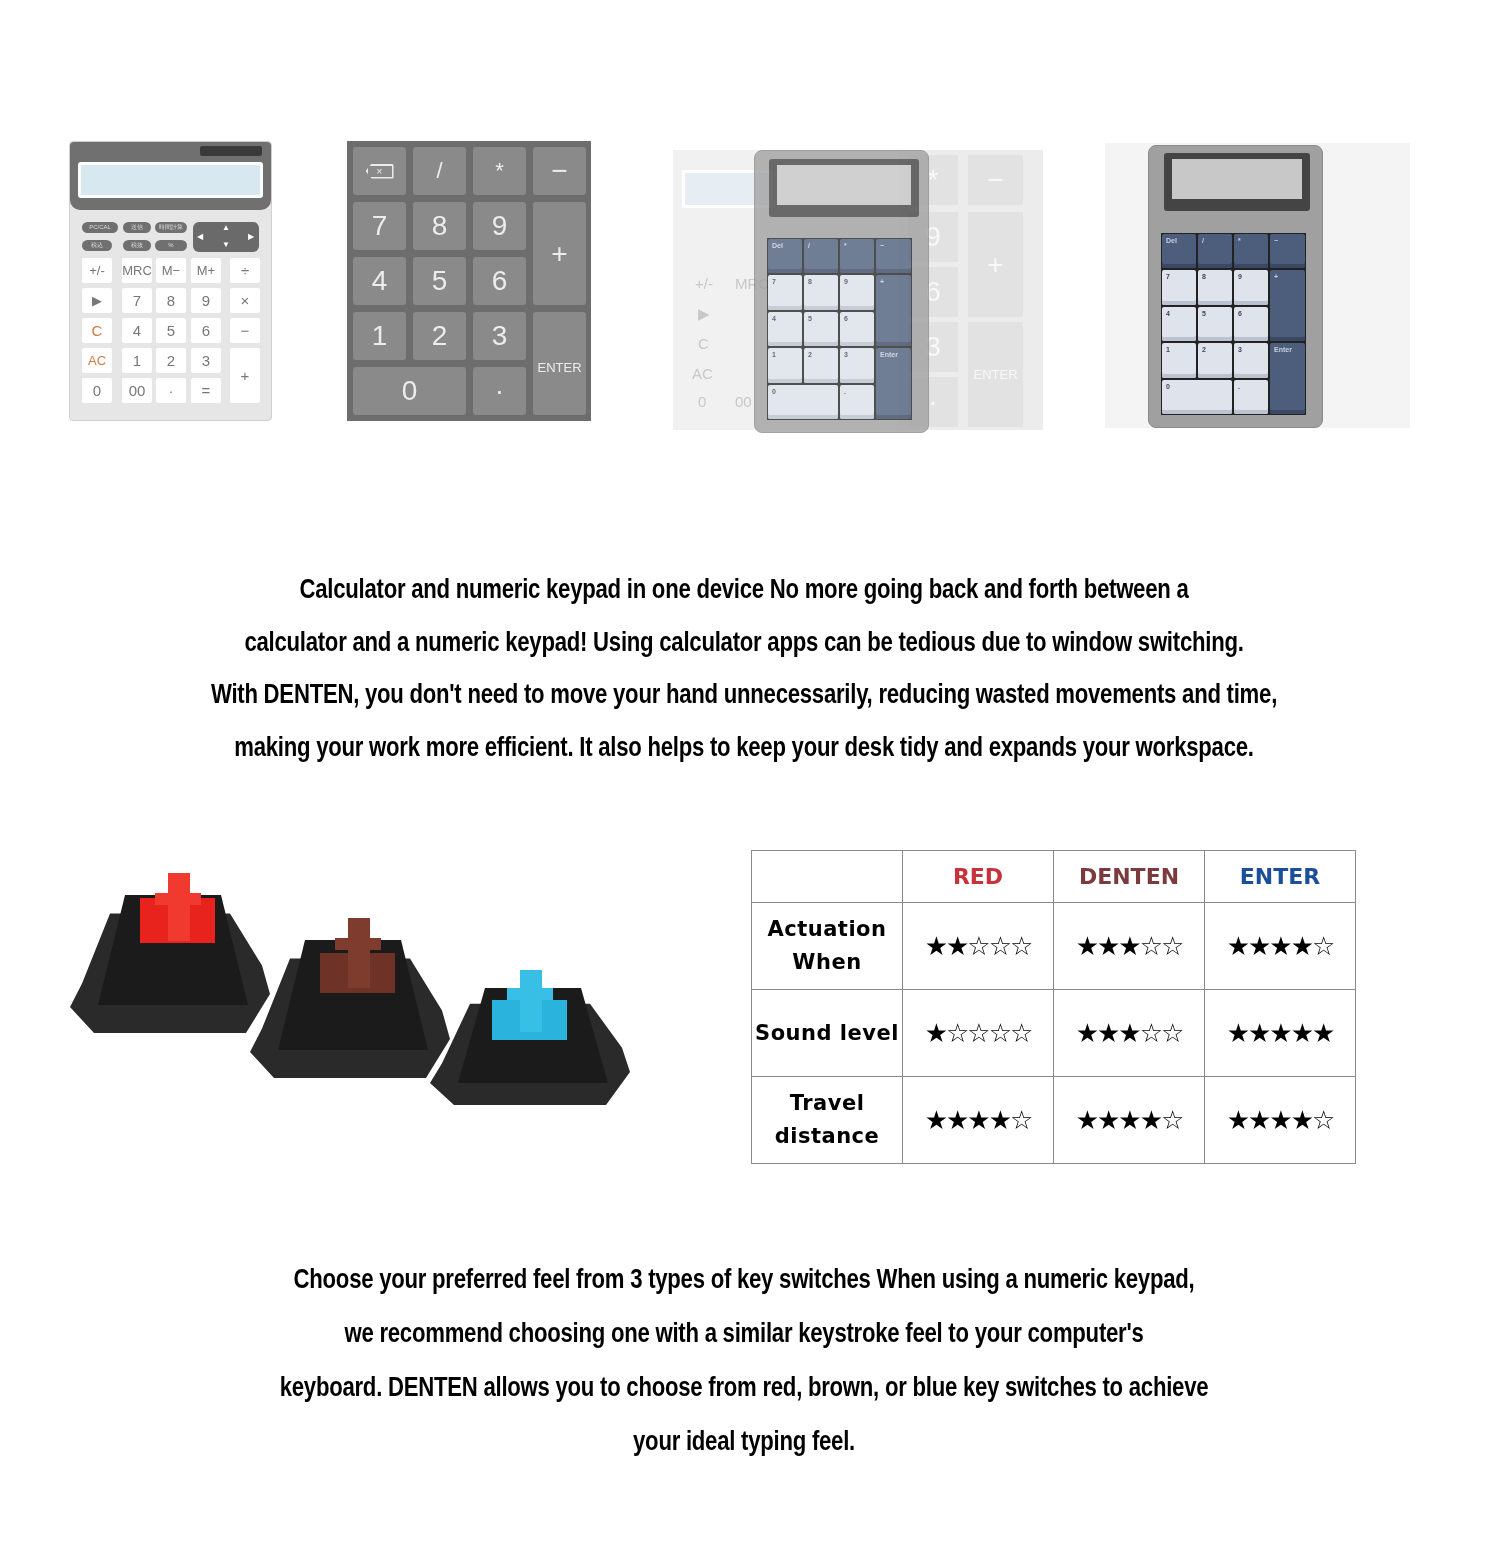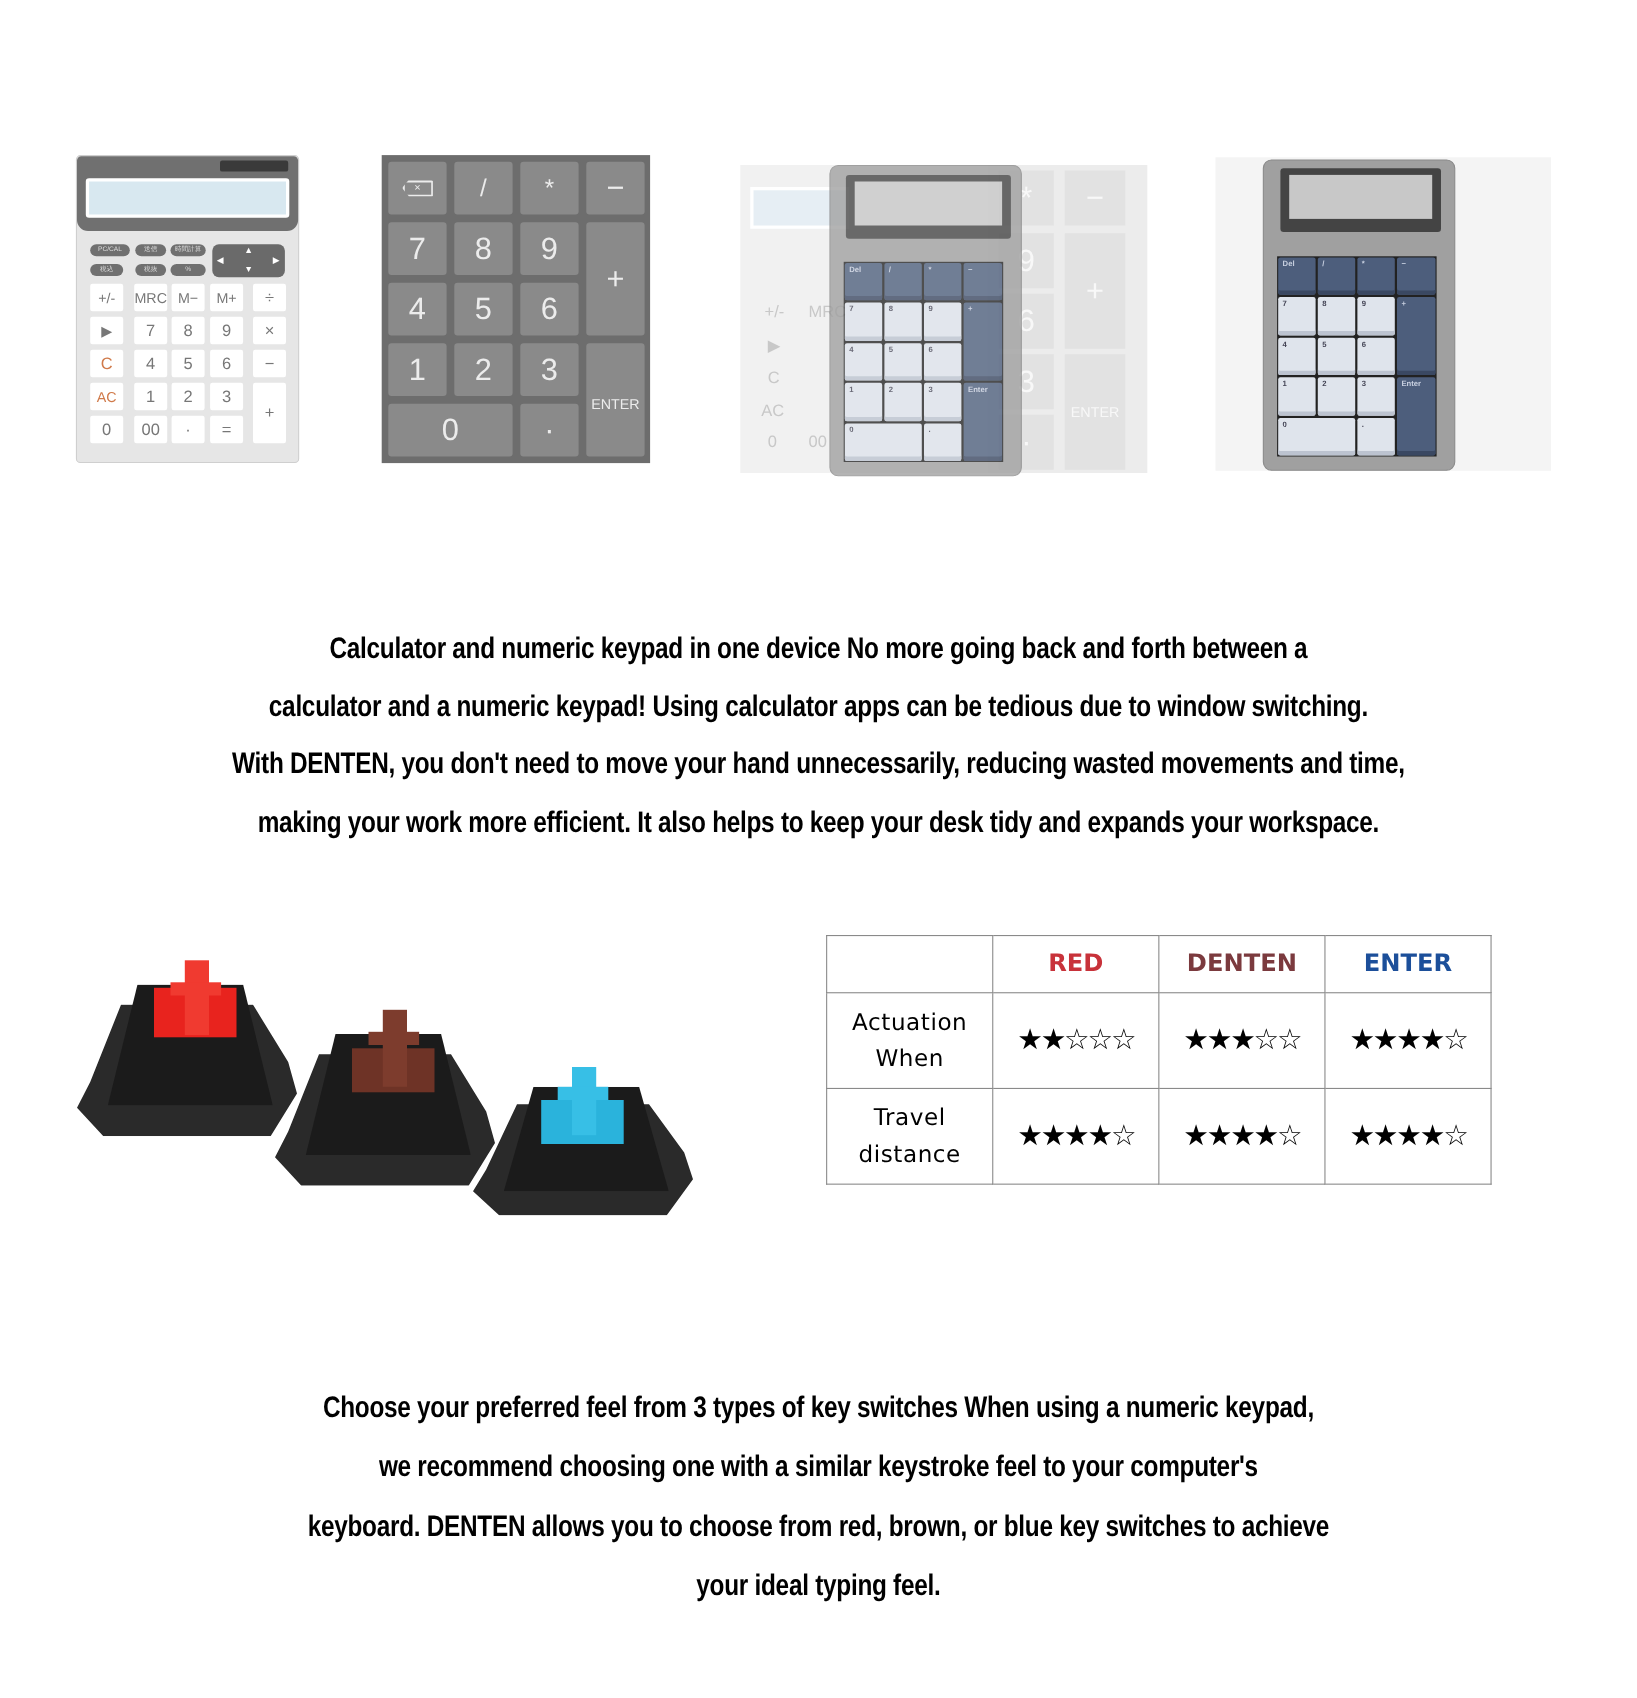--- a/index.html
+++ b/index.html
@@ -63,21 +63,21 @@
   .sw .stem-v { position: absolute; }
   .sw .stem-h { position: absolute; }
 
   
   .tbl { position: absolute; left: 705px; top: 850px; border-collapse: collapse; font-family: "DejaVu Sans", sans-serif; margin-left: 46px; }
   .tbl td, .tbl th { border: 1px solid #8a8a8a; text-align: center; vertical-align: middle; }
   .tbl th { height: 52px; font-size: 22px; font-weight: bold; }
   .tbl td { height: 87px; }
   .tbl .c0 { width: 151px; }
   .tbl .c1, .tbl .c2, .tbl .c3 { width: 151px; }
-  .tbl .lbl { font-size: 21px; font-weight: normal; line-height: 33px; letter-spacing: 0.5px; }
+  .tbl .lbl { font-size: 21px; font-weight: bold; line-height: 33px; letter-spacing: 0.5px; }
   .stars { font-size: 26px; letter-spacing: -2px; font-family: "DejaVu Sans", sans-serif; white-space: nowrap; }
 </style>
 </head>
 <body>
 
 <div class="illus calc">
   <div class="top">
     <div class="solar"></div>
     <div class="lcd"></div>
   </div>
@@ -271,20 +271,28 @@
     <td class="lbl">
       <div>Actuation</div>
       <div>When</div>
     </td>
     <td><span class="stars">★★☆☆☆</span></td>
     <td><span class="stars">★★★☆☆</span></td>
     <td><span class="stars">★★★★☆</span></td>
   </tr>
   <tr>
     <td class="lbl">
+      <div>Sound level</div>
+    </td>
+    <td><span class="stars">★☆☆☆☆</span></td>
+    <td><span class="stars">★★★☆☆</span></td>
+    <td><span class="stars">★★★★★</span></td>
+  </tr>
+  <tr>
+    <td class="lbl">
       <div>Travel</div>
       <div>distance</div>
     </td>
     <td><span class="stars">★★★★☆</span></td>
     <td><span class="stars">★★★★☆</span></td>
     <td><span class="stars">★★★★☆</span></td>
   </tr>
 </tbody>
   </table>
 

